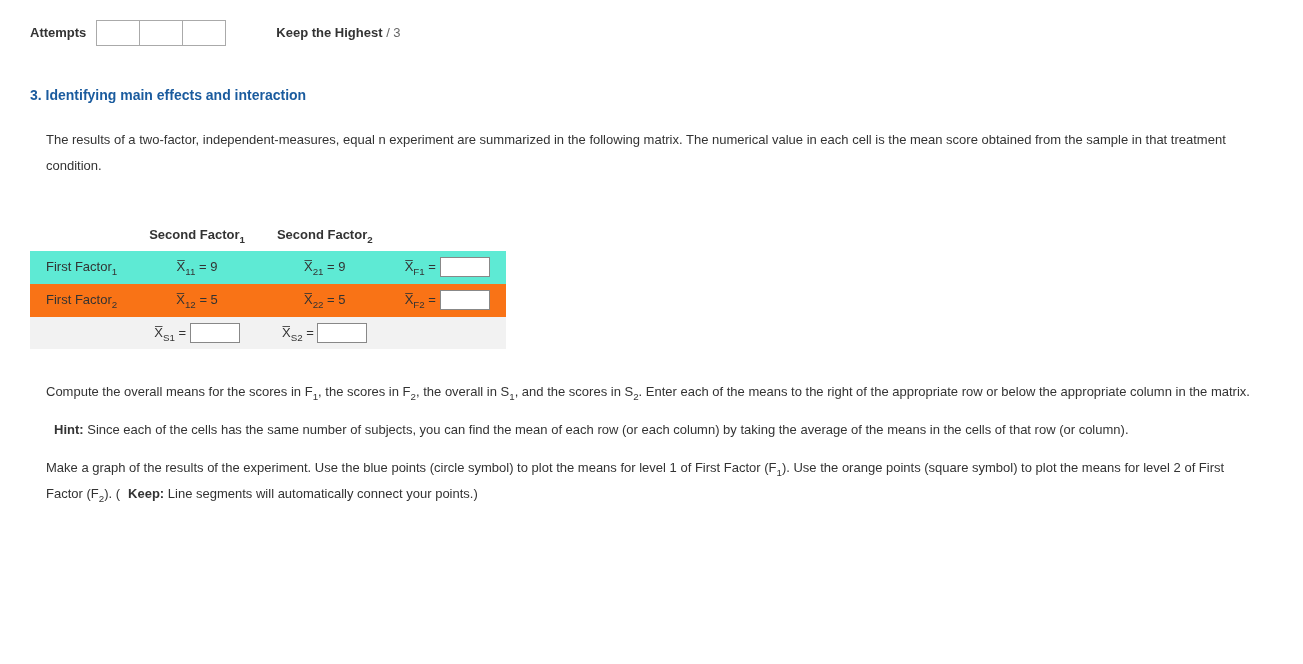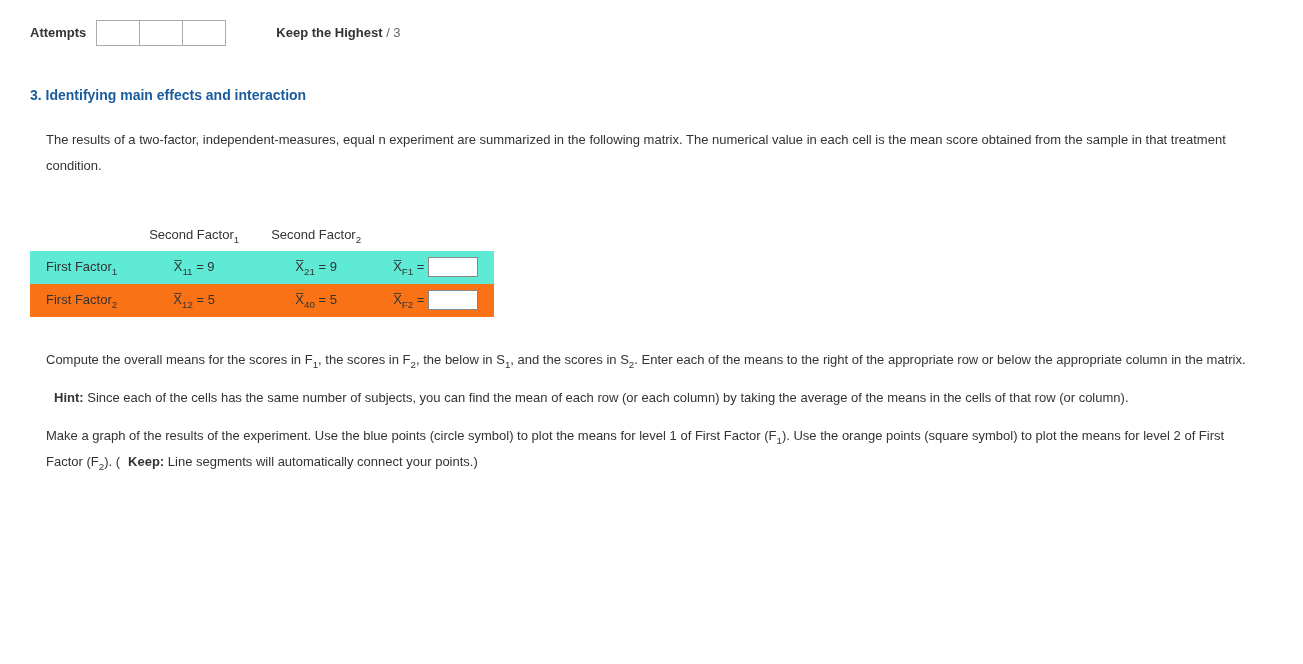--- a/index.html
+++ b/index.html
@@ -55,21 +55,21 @@
   table.matrix {
     border-collapse: collapse;
     font-size: 13px;
   }
   table.matrix td, table.matrix th {
     padding: 4px 16px;
     text-align: left;
     border: 0;
   }
   table.matrix th {
-    font-weight: normal;
+    font-weight: bold;
     text-align: center;
   }
   table.matrix .hdr {
     background: #fff;
   }
   table.matrix tr.r1 td { background: #5eead4; }
   table.matrix tr.r2 td { background: #f97316; }
   table.matrix tr.r3 td { background: #f2f2f2; }
   table.matrix .cellval { text-align: center; margin-top: 20px; }
   .sub { font-size: 0.75em; vertical-align: sub; line-height: 0; }
@@ -116,29 +116,35 @@
   </tr>
   <tr class="r1">
     <td><span>First Factor</span><span class="sub">1</span></td>
     <td class="cellval">X̅<span class="sub">11</span> = <span>9</span></td>
     <td class="cellval">X̅<span class="sub">21</span> = <span>9</span></td>
     <td class="marginal">X̅<span class="sub">F1</span> = <input class="blank" style=""></td>
   </tr>
   <tr class="r2">
     <td><span>First Factor</span><span class="sub">2</span></td>
     <td class="cellval">X̅<span class="sub">12</span> = <span>5</span></td>
-    <td class="cellval">X̅<span class="sub">40</span> = <span>5</span></td>
+    <td class="cellval">X̅<span class="sub">22</span> = <span>5</span></td>
     <td class="marginal">X̅<span class="sub">F2</span> = <input class="blank" style=""></td>
+  </tr>
+  <tr class="r3">
+    <td></td>
+    <td class="cellval marginal">X̅<span class="sub">S1</span> = <input class="blank" style=""></td>
+    <td class="cellval marginal">X̅<span class="sub">S2</span> = <input class="blank" style=""></td>
+    <td></td>
   </tr>
 </tbody>
     </table>
 </div>
 
 <p class="body">
-  <span>Compute the overall means for the scores in F</span><span class="sub">1</span><span>, the scores in F</span><span class="sub">2</span><span>, the below in S</span><span class="sub">1</span><span>, and the scores in S</span><span class="sub">2</span><span>. Enter each of the means to the right of the appropriate row or below the appropriate column in the matrix.</span>
+  <span>Compute the overall means for the scores in F</span><span class="sub">1</span><span>, the scores in F</span><span class="sub">2</span><span>, the overall in S</span><span class="sub">1</span><span>, and the scores in S</span><span class="sub">2</span><span>. Enter each of the means to the right of the appropriate row or below the appropriate column in the matrix.</span>
 </p>
 
 <p class="body">
   <b>Hint:</b><span> Since each of the cells has the same number of subjects, you can find the mean of each row (or each column) by taking the average of the means in the cells of that row (or column).</span>
 </p>
 
 <p class="body">
   <span>Make a graph of the results of the experiment. Use the blue points (circle symbol) to plot the means for level 1 of First Factor (F</span><span class="sub">1</span><span>). Use the orange points (square symbol) to plot the means for level 2 of First Factor (F</span><span class="sub">2</span><span>). (</span><b>Keep:</b><span> Line segments will automatically connect your points.)</span>
 </p>
 

